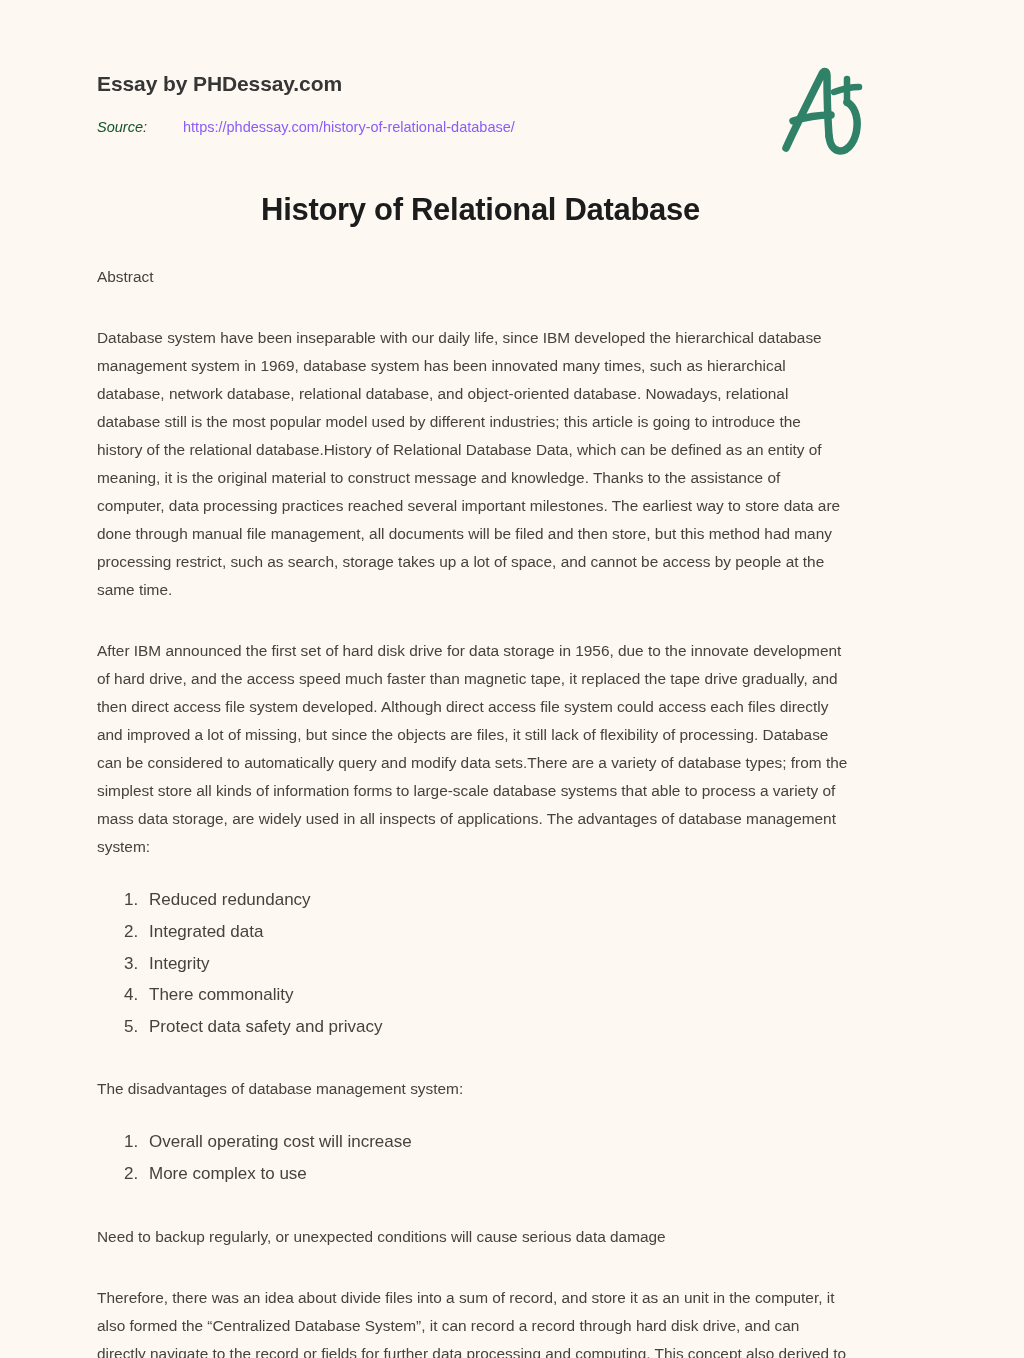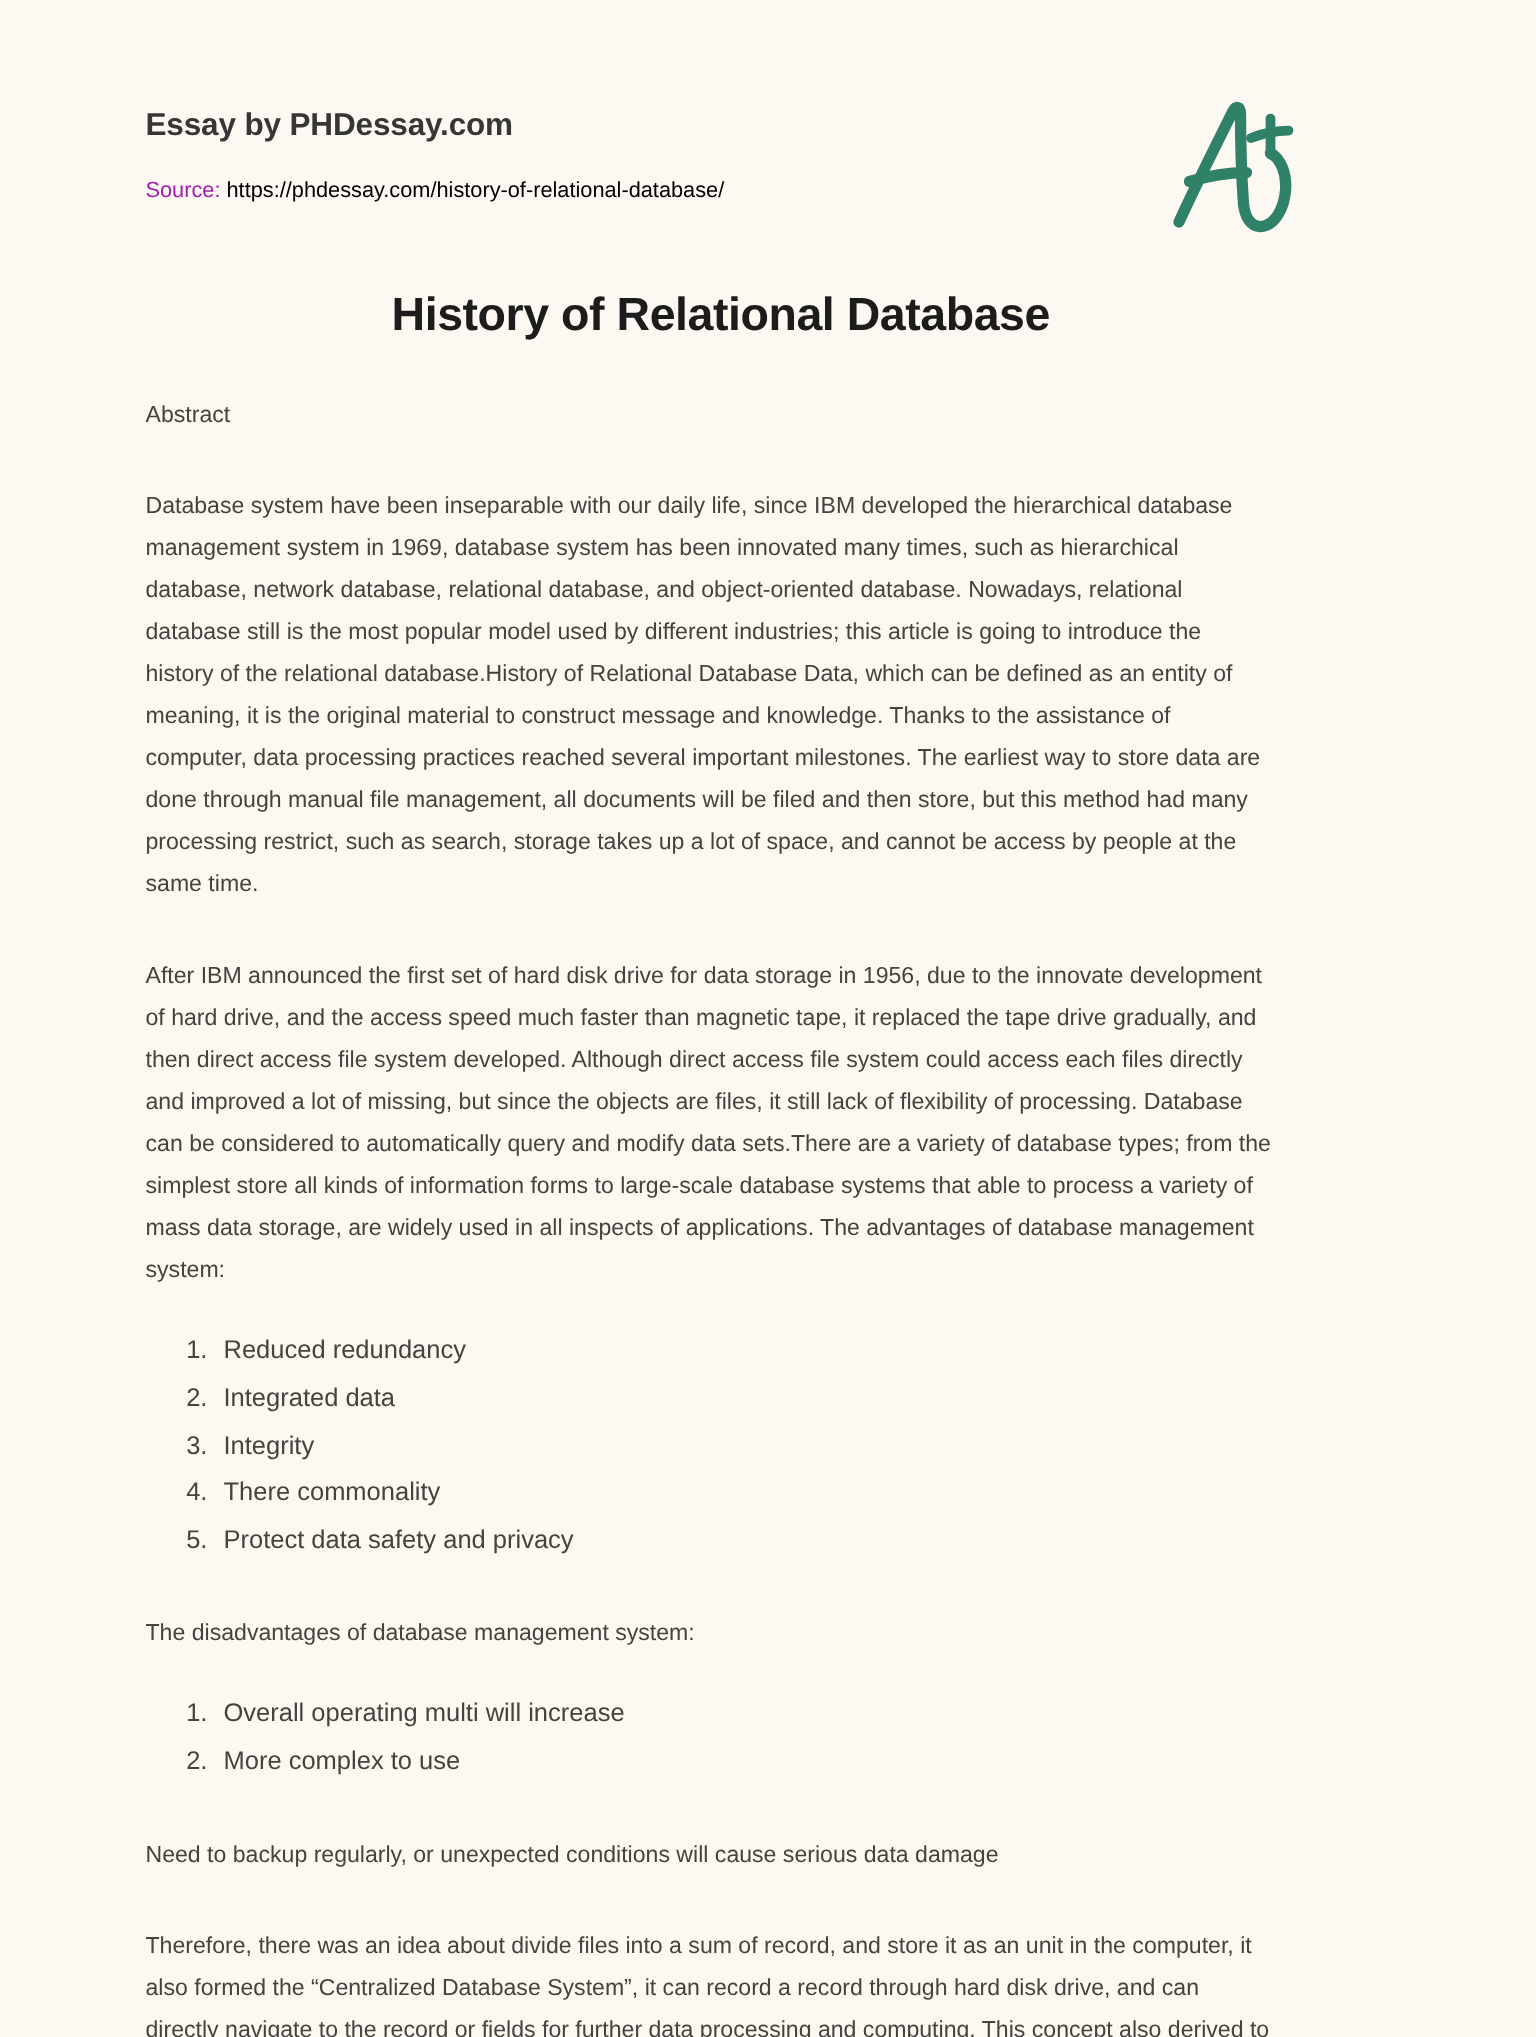--- a/index.html
+++ b/index.html
@@ -35,24 +35,25 @@
     color: #363636;
     letter-spacing: -0.1px;
     line-height: 1.3;
   }
   .source-line {
     margin-top: 20px;
     font-size: 14.5px;
     color: #8d8d8d;
     line-height: 1.5;
   }
-  .source-label { color: #a21caf; }
+  .source-label { color: #14532d; font-style: italic; }
   .source-url {
-    color: #000000;
+    color: #8b5cf6;
     text-decoration: none;
+    margin-left: 32px;
   }
 
   .logo {
     position: absolute;
     right: 78px;
     top: 50px;
     width: 110px;
     height: 110px;
   }
   .logo svg { display: block; width: 110px; height: 110px; }
@@ -129,21 +130,21 @@
       <li>Reduced redundancy</li>
       <li>Integrated data</li>
       <li>Integrity</li>
       <li>There commonality</li>
       <li>Protect data safety and privacy</li>
     </ol>
 
     <p class="body-text">The disadvantages of database management system:</p>
 
     <ol class="body-list">
-      <li>Overall operating multi will increase</li>
+      <li>Overall operating cost will increase</li>
       <li>More complex to use</li>
     </ol>
 
     <p class="body-text">Need to backup regularly, or unexpected conditions will cause serious data damage</p>
 
 
     <p class="body-text">Therefore, there was an idea about divide files into a sum of record, and store it as an unit in the computer, it also formed the “Centralized Database System”, it can record a record through hard disk drive, and can directly navigate to the record or fields for further data processing and computing. This concept also derived to the following data types:</p>
 
   </div>
 

